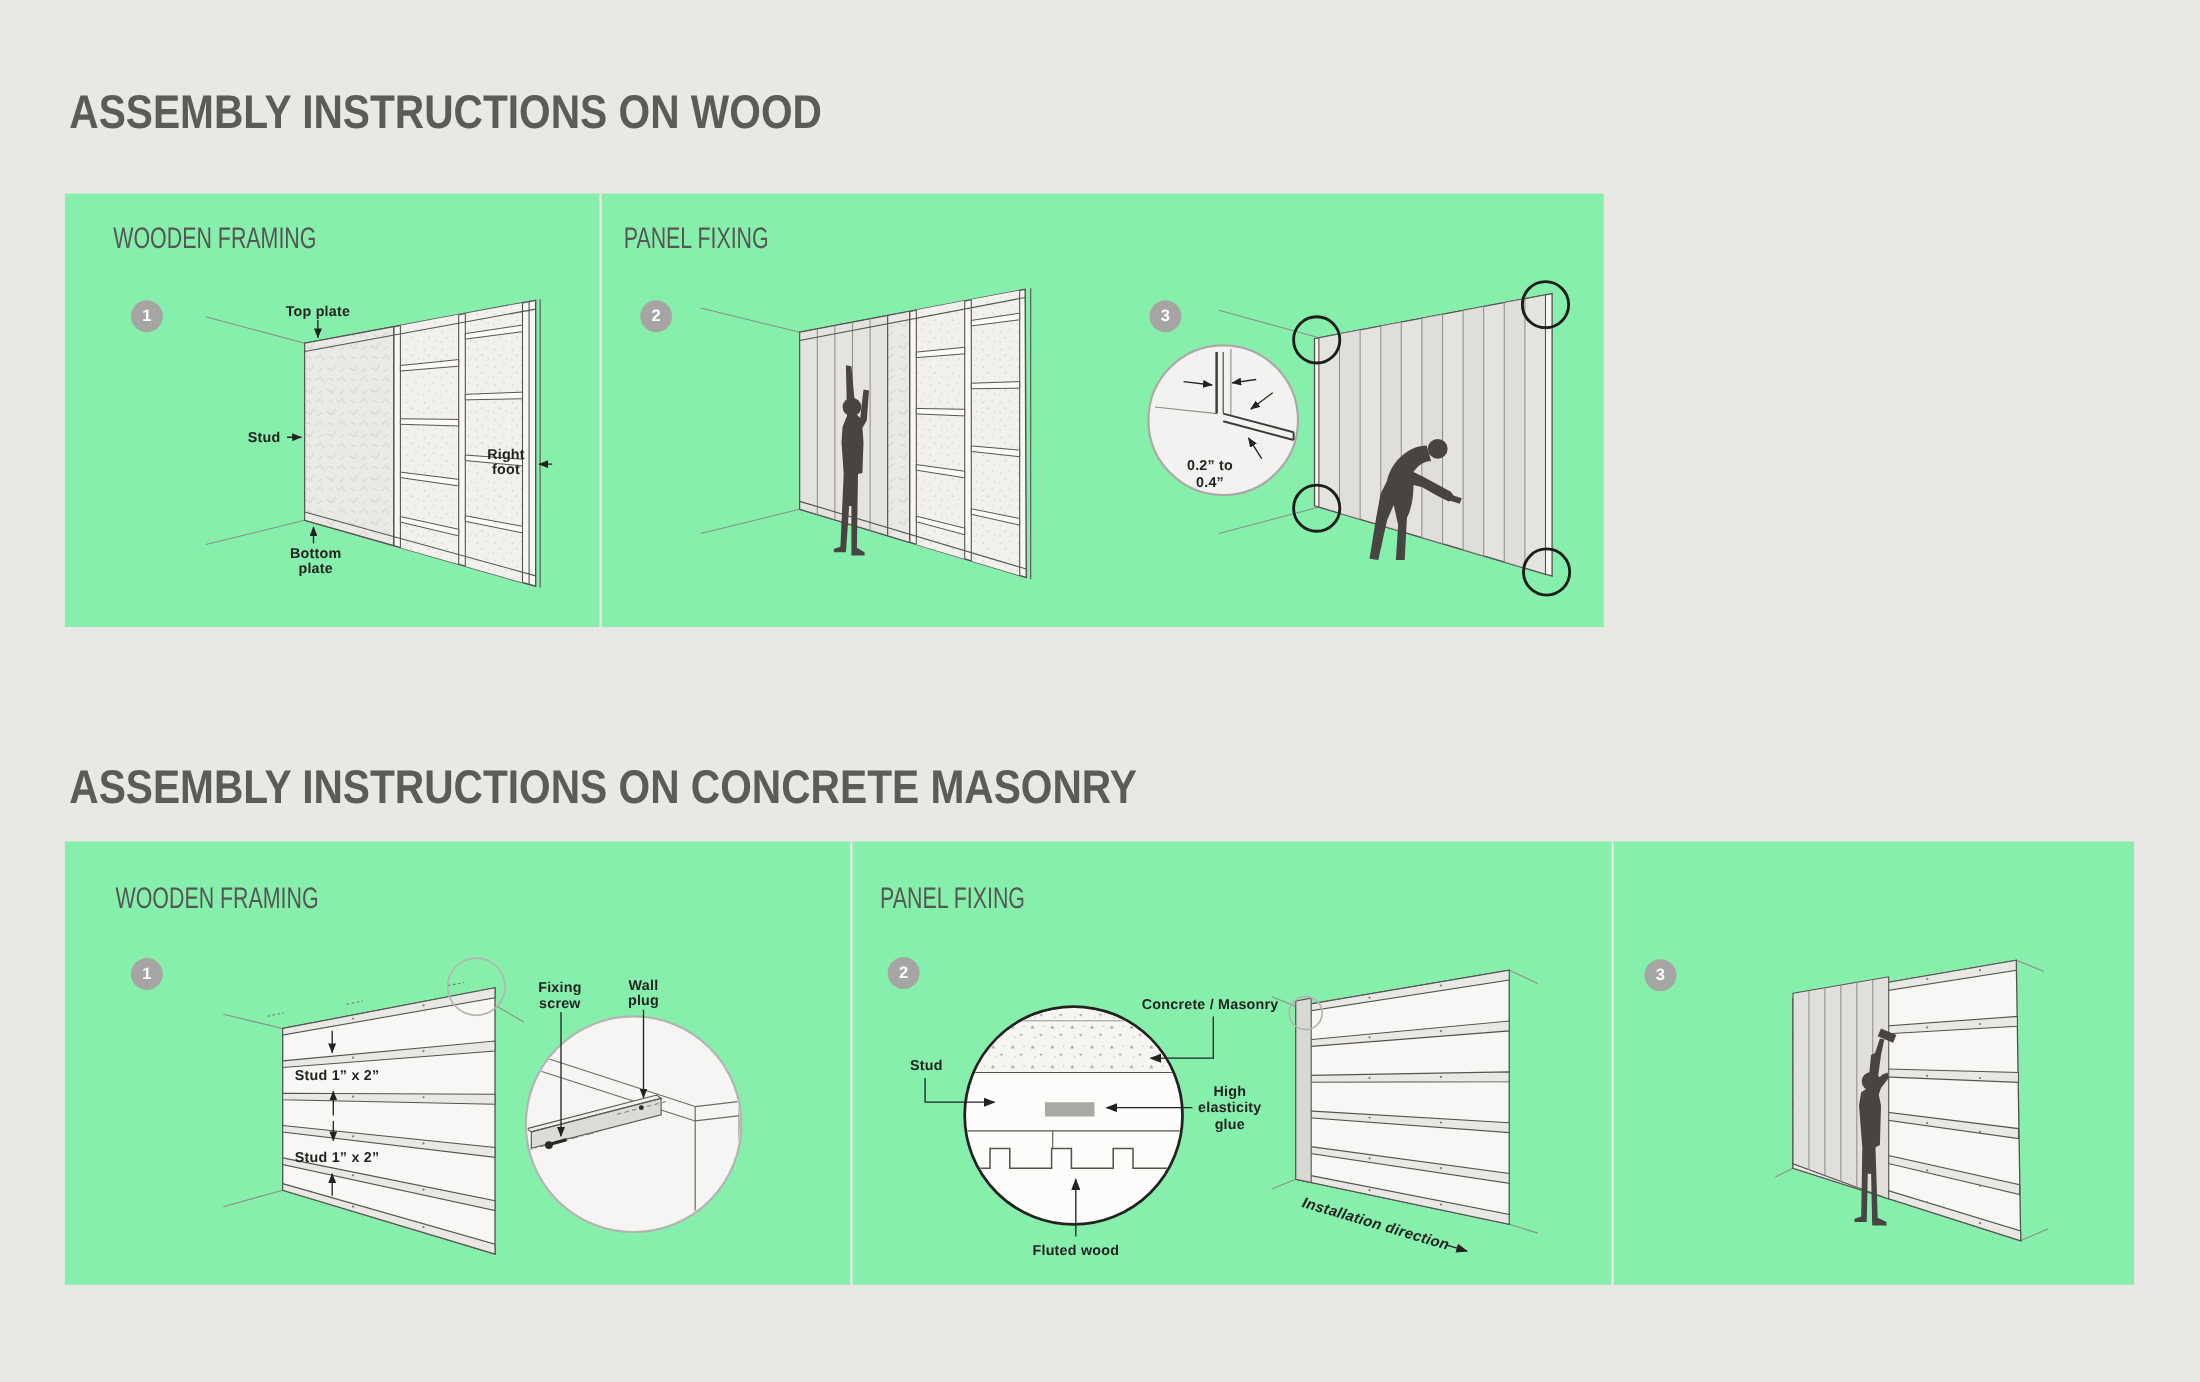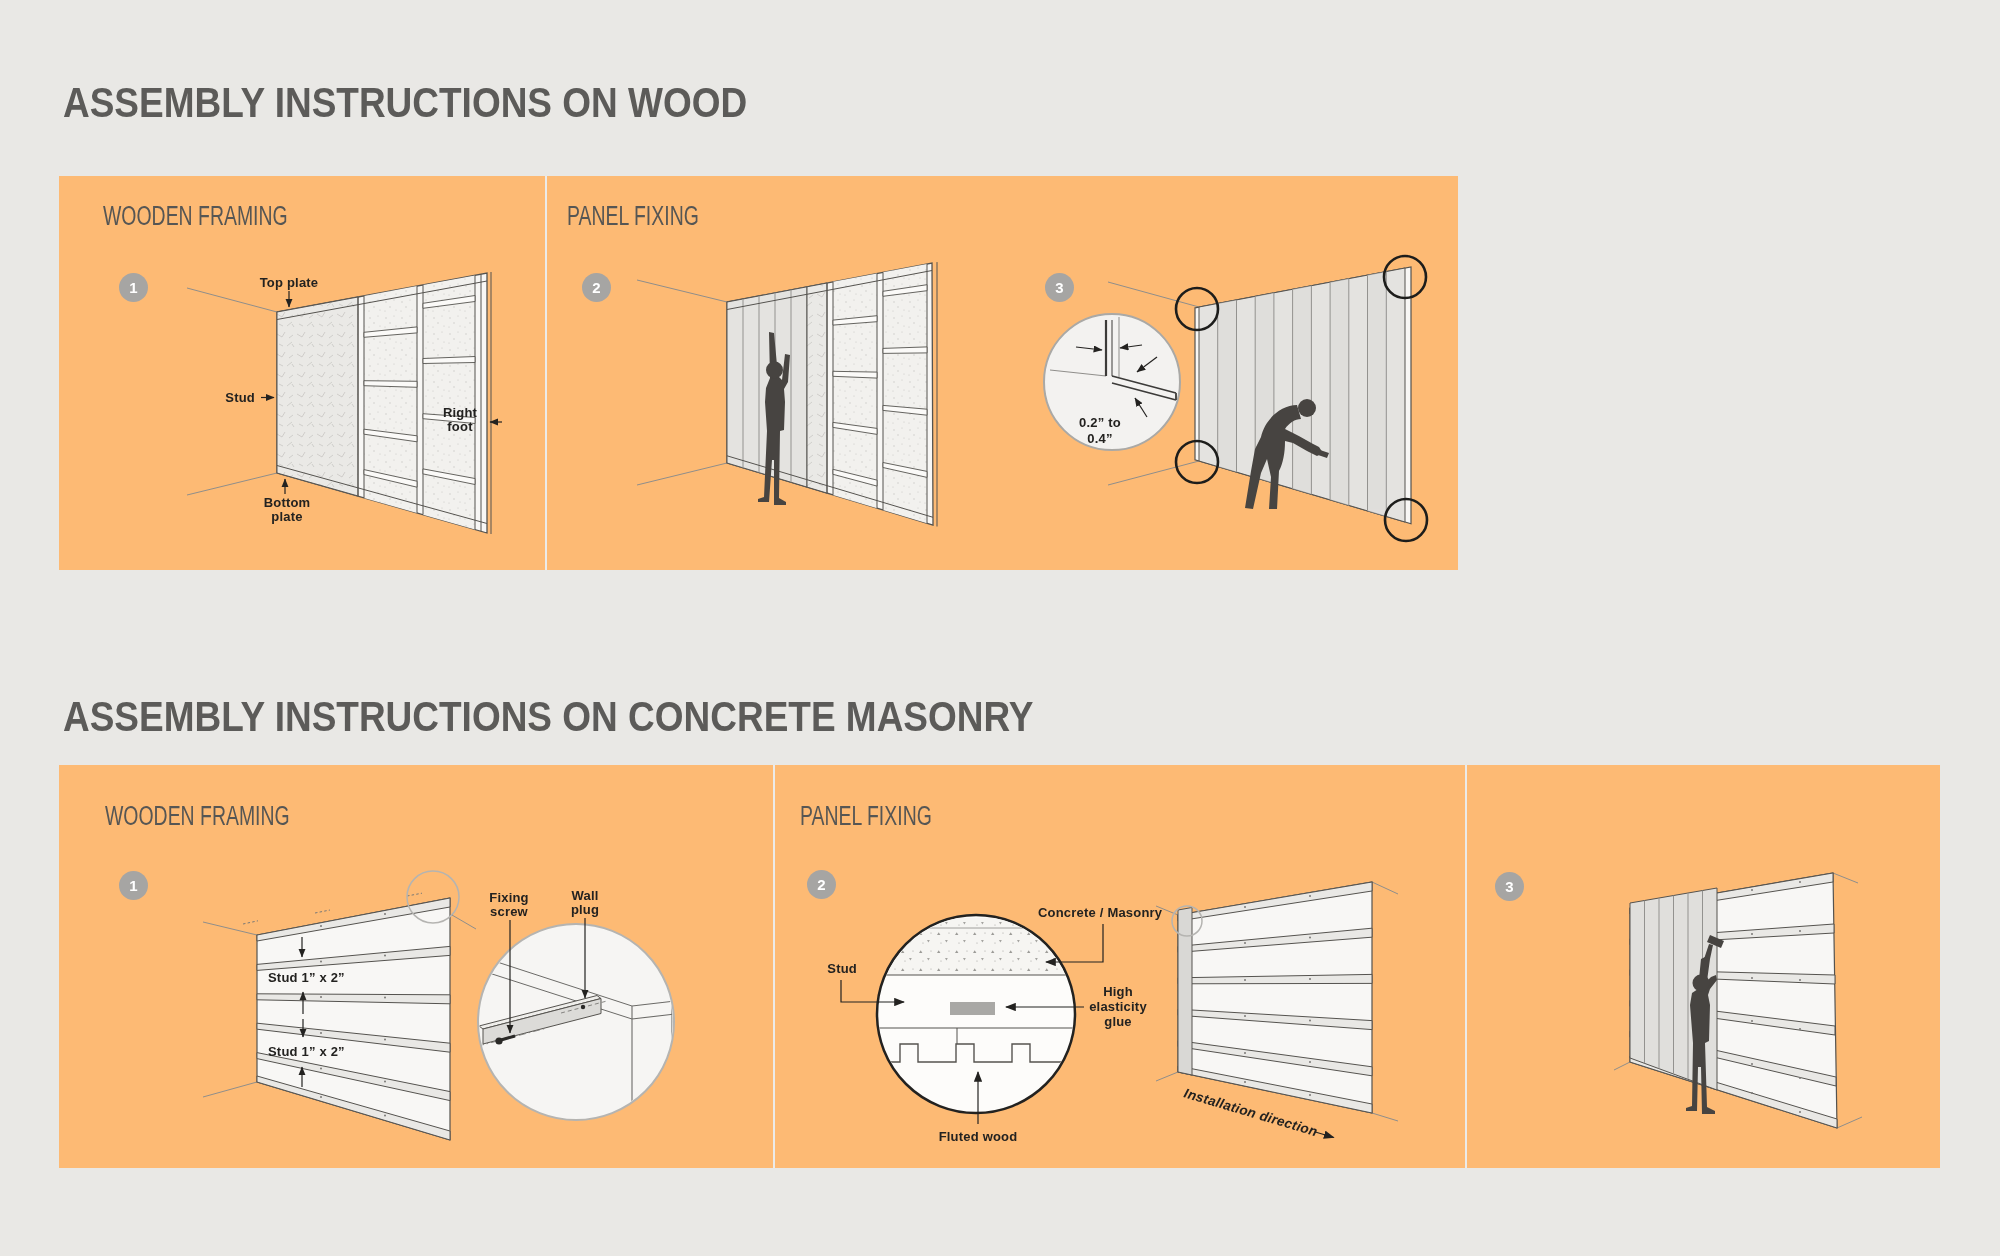--- a/index.html
+++ b/index.html
@@ -9,21 +9,21 @@
     font-family:"Liberation Sans",sans-serif;
     -webkit-font-smoothing:antialiased;
   }
   .section-title{
     position:absolute;left:63px;
     font-size:43px;font-weight:700;color:#5c5b59;line-height:1;
     letter-spacing:0px;white-space:nowrap;
     transform:scaleX(0.86);transform-origin:left center;
   }
   .panel{
-    position:absolute;background:#fdba74;text-decoration:underline;
+    position:absolute;background:#86efac;text-decoration:underline;
   }
   .seam{position:absolute;top:0;bottom:0;width:2px;background:#ecebe9;}
   .col-header{
     position:absolute;
     font-size:27px;font-weight:400;color:#565654;line-height:1;
     white-space:nowrap;transform:scaleX(0.72);transform-origin:left center;
   }
   .badge{
     position:absolute;width:29px;height:29px;border-radius:50%;
     background:#a6a5a3;color:#ffffff;text-align:center;

